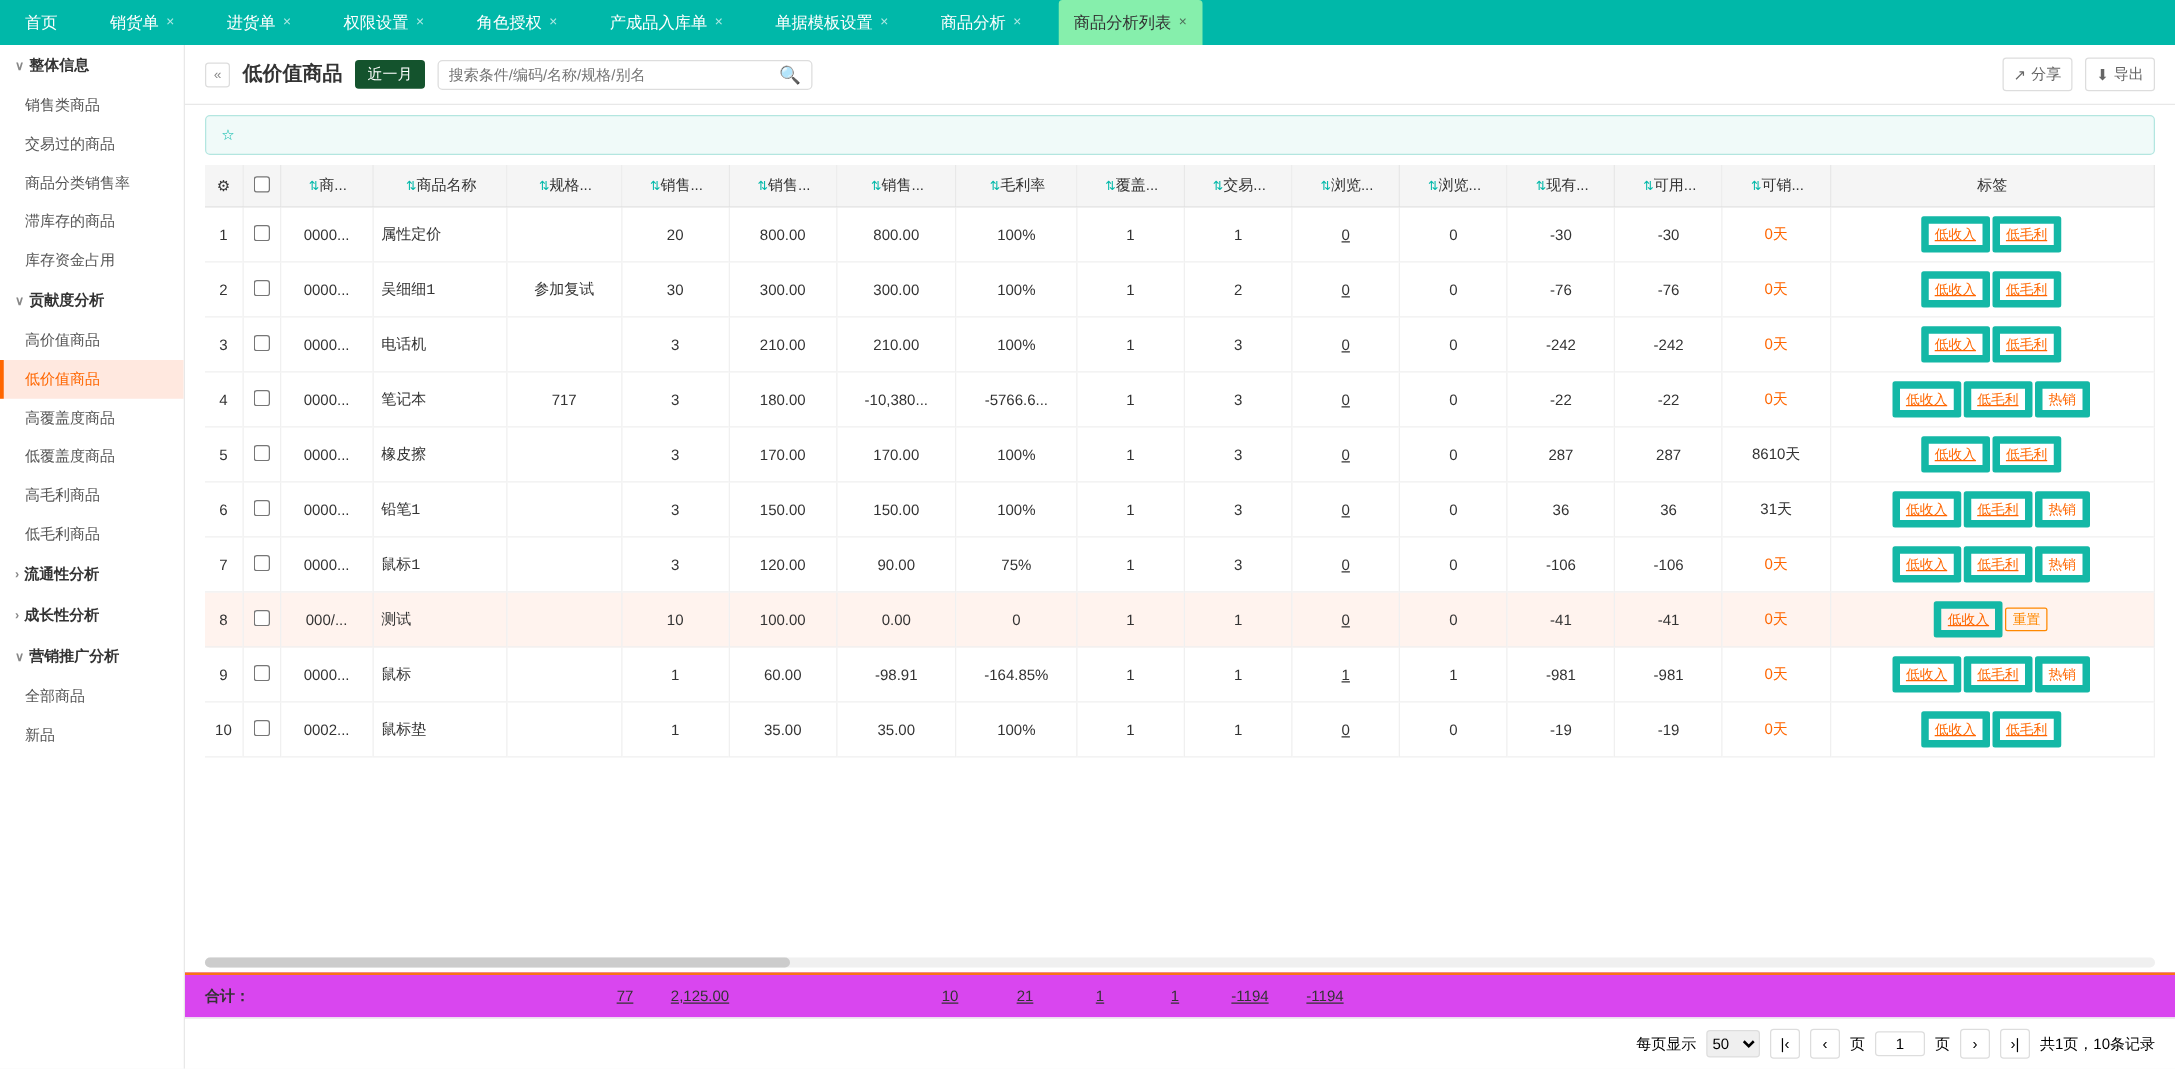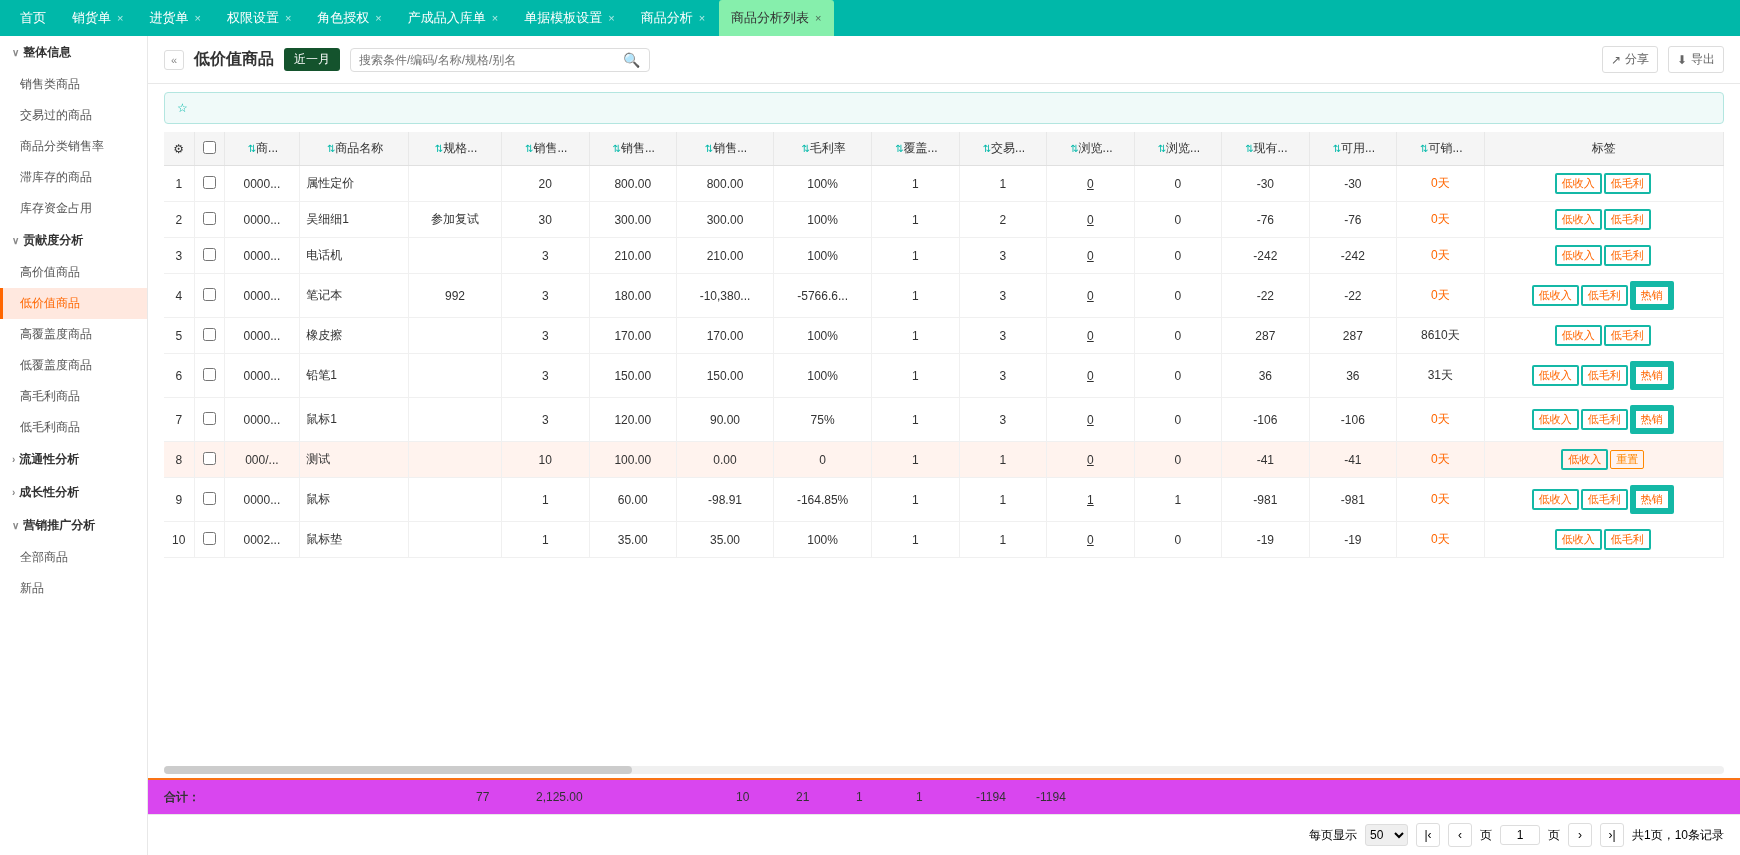--- a/index.html
+++ b/index.html
@@ -1,25 +1,24 @@
 <!DOCTYPE html>
 <html><head>
   <meta charset="utf-8">
   <style>
     * { box-sizing: border-box; margin: 0; padding: 0; font-family: 'Microsoft YaHei', Arial, sans-serif; font-size: 12px; }
     body { background: #f5f5f5; overflow: hidden; width: 1740px; height: 855px; }
 
     
     .top-nav {
       display: flex;
-      align-items: center;
       background: #00b8a9;
       height: 36px;
-      padding: 12px 8px;
-      gap: 2px;
+      padding: 0 8px;
+      gap: 18px;
     }
     .nav-item {
       color: #fff;
       padding: 0 12px;
       height: 36px;
       display: flex;
       align-items: center;
       cursor: pointer;
       font-size: 13px;
       white-space: nowrap;
@@ -179,29 +178,29 @@
       border-bottom: 1px solid #f0f0f0;
     }
     tbody tr.highlighted { background: #fff3ee; }
     tbody td {
       padding: 7px 6px;
       text-align: center;
       border-right: 1px solid #f0f0f0;
       color: #333;
       white-space: nowrap;
     }
-    tbody td.name-col { text-align: left; }
+    tbody td.name-col { text-align: left; font-family: Liberation Mono, monospace; }
     .tag {
       display: inline-block;
       padding: 1px 5px;
       border-radius: 2px;
       font-size: 11px;
       margin-right: 2px;
     }
-    .tag-orange { color: #ff6600; border: 2px solid #14b8a6; }
+    .tag-orange { color: #ff6600; border: 6px solid #14b8a6; text-decoration: underline; }
     .tag-hot { color: #ff6600; border: 6px solid #14b8a6; }
     .tag-warn { color: #ff8800; border: 1px solid #ff8800; text-align: right; }
     .text-orange { color: #ff6600; }
     .link-underline { text-decoration: underline; color: #333; cursor: pointer; }
     .gear-col { width: 30px; }
     .checkbox-col { width: 30px; }
 
     
     .table-footer {
       border-top: 2px solid #f97316;
@@ -211,23 +210,24 @@
       align-items: center;
     }
     .footer-label { color: #333; font-weight: bold; margin-right: 10px; }
     .footer-cells {
       display: flex;
       gap: 0;
       flex: 1;
     }
     .footer-cell {
       padding: 4px 6px;
-      text-align: left;
+      text-align: center;
       color: #333;
       min-width: 60px;
+      text-decoration: underline;
     }
 
     .pagination-bar {
       border-top: 1px solid #e8e8e8;
       background: #fff;
       padding: 8px 16px;
       display: flex;
       align-items: center;
       justify-content: flex-end;
       gap: 8px;
@@ -435,21 +435,21 @@
       <td>-242</td>
       <td>-242</td>
       <td><span class="text-orange">0天</span></td>
       <td><span class="tag tag-orange">低收入</span><span class="tag tag-orange">低毛利</span></td>
     </tr>
             <tr>
       <td>4</td>
       <td><input type="checkbox" style=""></td>
       <td>0000...</td>
       <td class="name-col">笔记本</td>
-      <td>992</td>
+      <td>717</td>
       <td>3</td>
       <td>180.00</td>
       <td>-10,380...</td>
       <td>-5766.6...</td>
       <td>1</td>
       <td>3</td>
       <td><span class="link-underline">0</span></td>
       <td>0</td>
       <td>-22</td>
       <td>-22</td>

